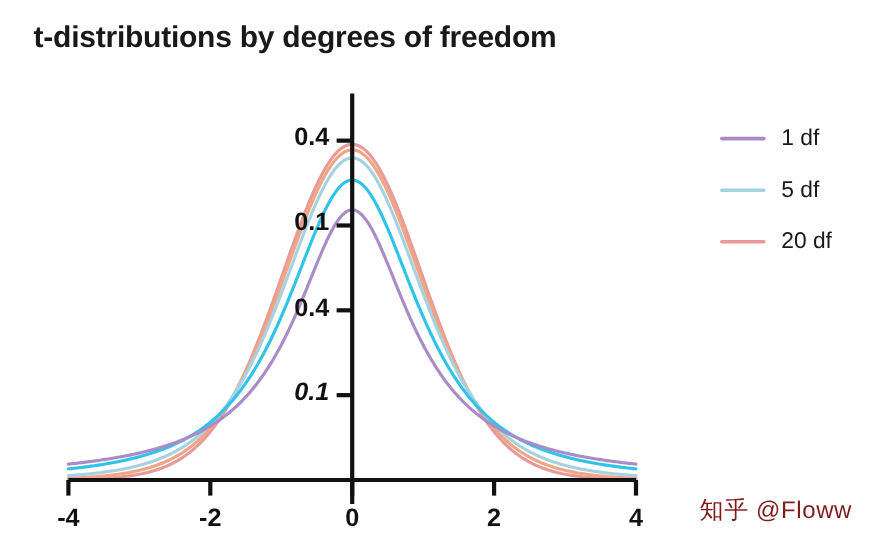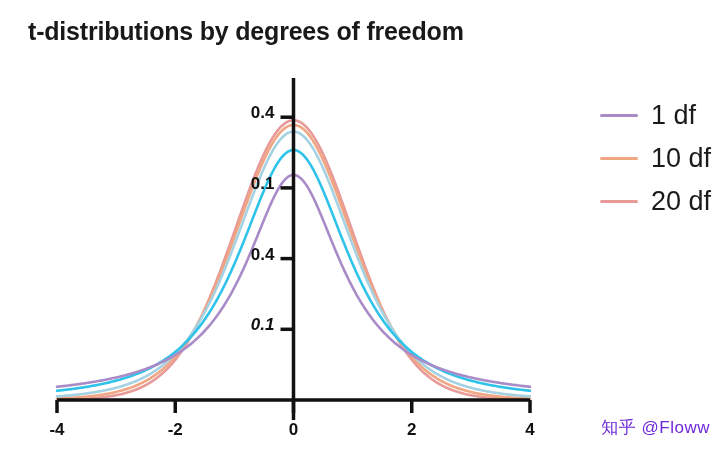--- a/index.html
+++ b/index.html
@@ -37,21 +37,21 @@
     width: 580px;
     height: 453px;
   }
   #plot-svg {
     position: absolute;
     left: 0;
     top: 0;
   }
   .tick-label {
     position: absolute;
-    font-size: 17px;
+    font-size: 21px;
     font-weight: bold;
     color: #111111;
     white-space: nowrap;
   }
   .ytick-label {
     text-align: right;
   }
   .xtick-label {
     text-align: center;
   }
@@ -67,30 +67,30 @@
     height: 43px;
   }
   .legend-swatch {
     width: 38px;
     height: 3px;
     border-radius: 2px;
     flex: 0 0 auto;
   }
   .legend-label {
     margin-left: 13px;
-    font-size: 27px;
+    font-size: 19px;
     color: #1a1a1a;
     white-space: nowrap;
   }
   #watermark {
     position: absolute;
     right: 16px;
     bottom: 14px;
-    font-size: 17px;
-    color: #6d28d9;
+    font-size: 20px;
+    color: #7f1d1d;
     white-space: nowrap;
     letter-spacing: 0.5px;
   }
 </style>
 </head>
 <body>
 
 <div id="chart-root">
 
   <div id="chart-title">t-distributions by degrees of freedom</div>
@@ -136,22 +136,22 @@
         <div class="tick-label ytick-label" style="left: 198.5px; top: 103.2px; width: 76px;">0.4</div>
       </div>
   </div>
 
   <div id="legend">
       <div class="legend-row">
         <span class="legend-swatch" style="background: rgb(169, 139, 200);"></span>
         <span class="legend-label">1 df</span>
       </div>
       <div class="legend-row">
-        <span class="legend-swatch" style="background: rgb(240, 166, 130);"></span>
-        <span class="legend-label">10 df</span>
+        <span class="legend-swatch" style="background: rgb(165, 210, 226);"></span>
+        <span class="legend-label">5 df</span>
       </div>
       <div class="legend-row">
         <span class="legend-swatch" style="background: rgb(231, 154, 152);"></span>
         <span class="legend-label">20 df</span>
       </div>
     </div>
 
   <div id="watermark">知乎 @Floww</div>
 
 </div>

